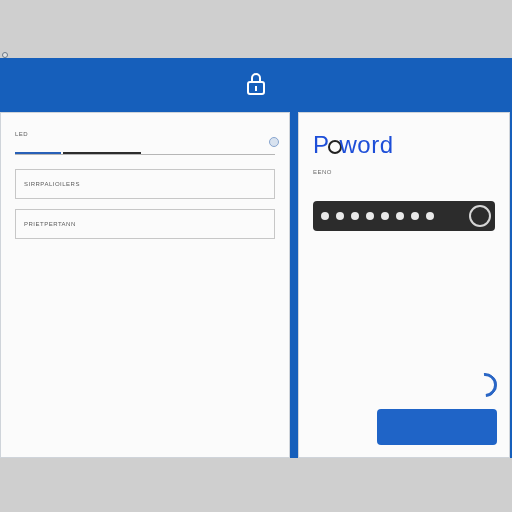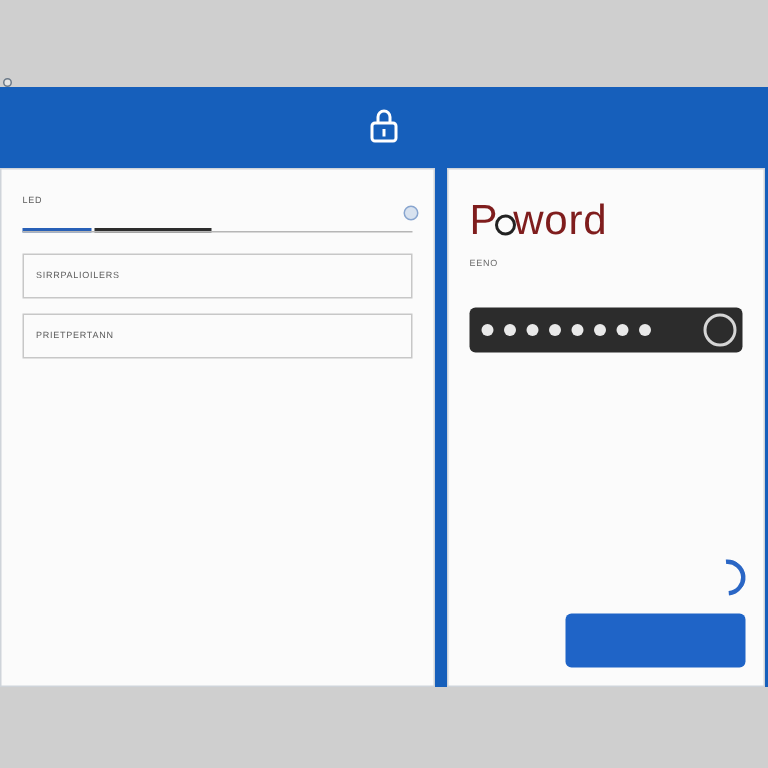--- a/index.html
+++ b/index.html
@@ -99,23 +99,23 @@
       height: 30px;
       border: 1px solid #c7c7c7;
       margin-bottom: 10px;
       display: flex;
       align-items: center;
       padding: 0 8px;
     }
     .boxed-field .smalllabel { margin: 0; }
     
     .pw-heading {
-      font-size: 28px;
+      font-size: 24px;
       font-weight: 400;
-      color: #7f1d1d;
+      color: #1d4ed8;
       letter-spacing: 0.5px;
       margin-bottom: 10px;
     }
     .pw-heading .o-glyph {
       display: inline-block;
       width: 14px; height: 14px;
       border: 2px solid #222;
       border-radius: 50%;
       vertical-align: -1px;
       margin: 0 -2px;

